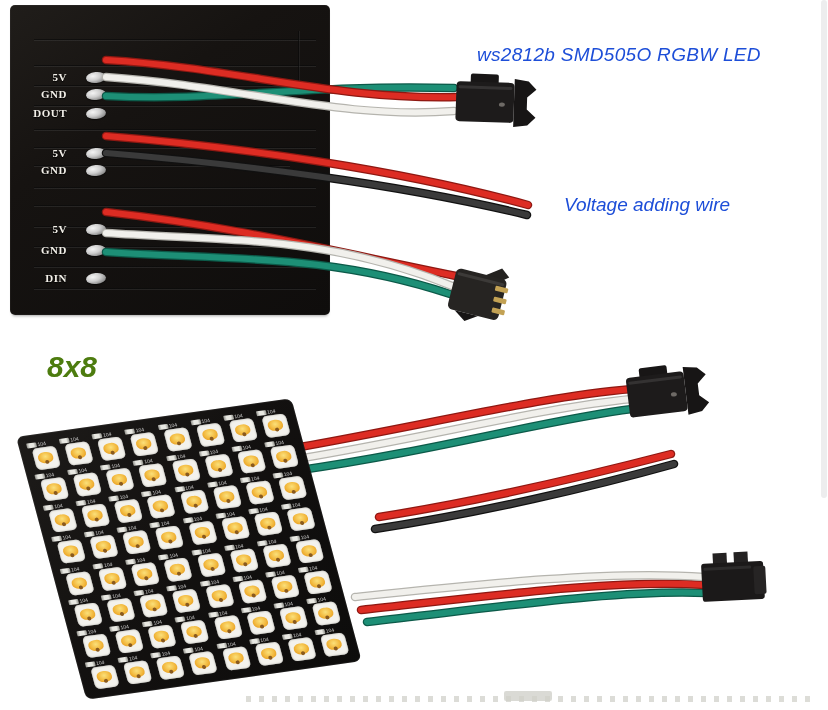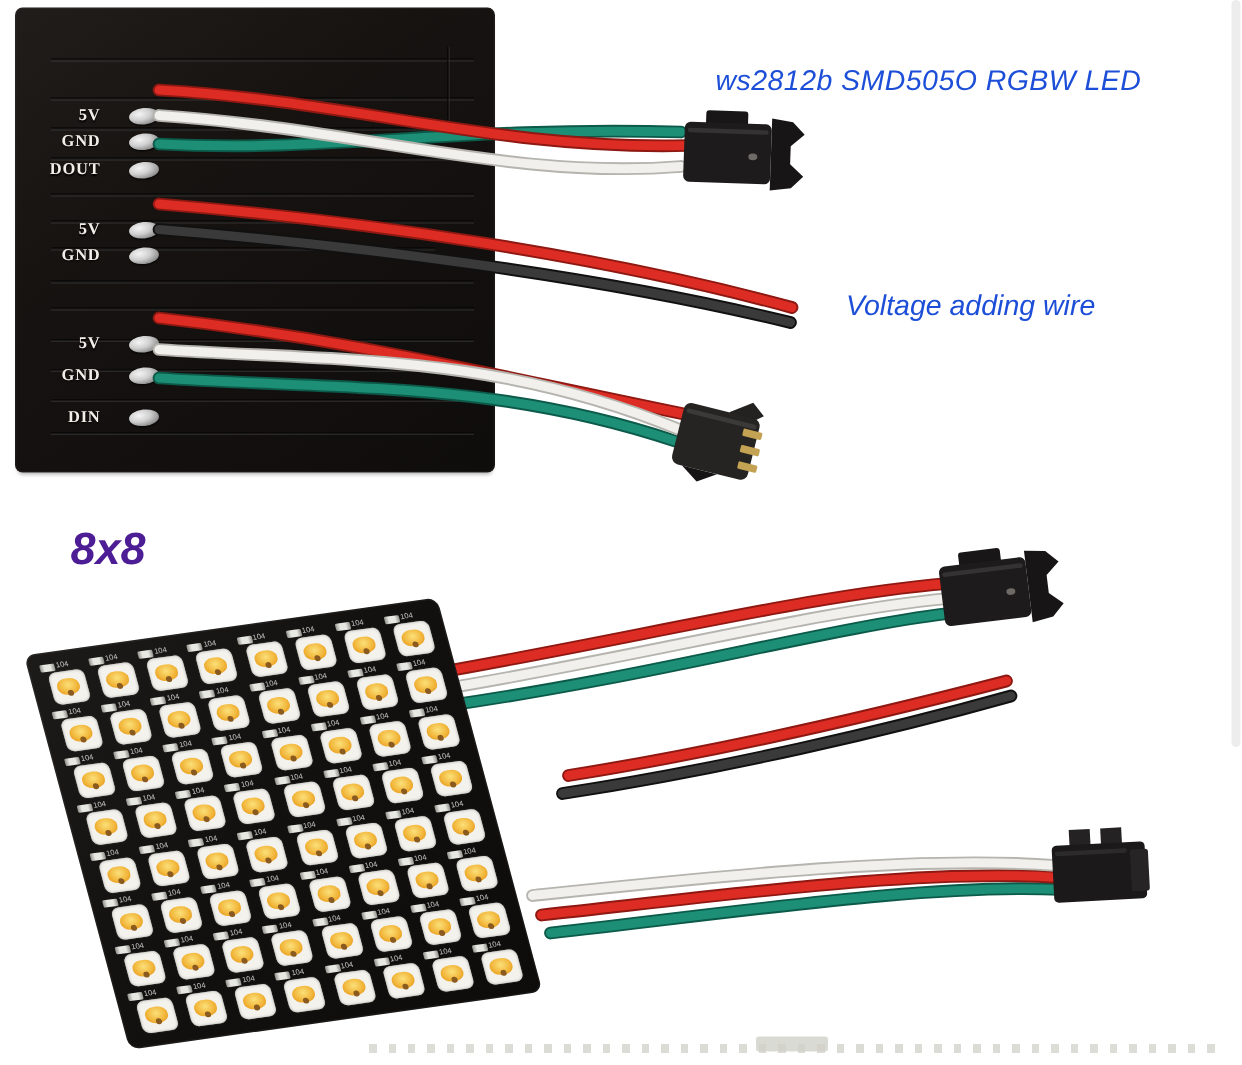--- a/index.html
+++ b/index.html
@@ -46,21 +46,21 @@
     background:radial-gradient(ellipse at 50% 40%,#fbe07a 0%,var(--led-phosphor,#f2b83d) 55%,#e08c0e 100%);}
   .led-dot{position:absolute;left:10px;top:13px;width:4px;height:4px;border-radius:50%;background:#8a5a1e;}
   .cap{position:absolute;left:0;top:0;width:10px;height:5px;border-radius:1px;
     background:linear-gradient(90deg,#8f8f89,#e8e8e2 30%,#e8e8e2 70%,#8f8f89);}
   .cap-label{position:absolute;left:11px;top:0;font-size:5px;line-height:5px;
     color:rgba(255,255,255,0.75);font-family:"Liberation Sans",sans-serif;}
 
   
   .annot{position:absolute;z-index:3;font-style:italic;color:#1d4ed8;font-size:19px;white-space:nowrap;}
   .annot.title{letter-spacing:0.3px;}
-  .size-label{position:absolute;z-index:3;font-style:italic;font-weight:bold;font-size:30px;color:#4c1d95;}
+  .size-label{position:absolute;z-index:3;font-style:italic;font-weight:bold;font-size:30px;color:#4d7c0f;}
 
   
   .scrollbar{position:absolute;right:1px;top:0;width:6px;height:498px;z-index:4;
     background:#ededee;border-radius:3px;}
   .watermark{position:absolute;left:246px;top:696px;width:566px;height:6px;z-index:3;opacity:0.9;
     background:repeating-linear-gradient(90deg,#d9d9d3 0 5px,transparent 5px 13px);}
   .watermark-blob{position:absolute;left:258px;top:-5px;width:48px;height:10px;background:#ccccc4;
     border-radius:2px;opacity:0.8;}
 </style>
 </head>

